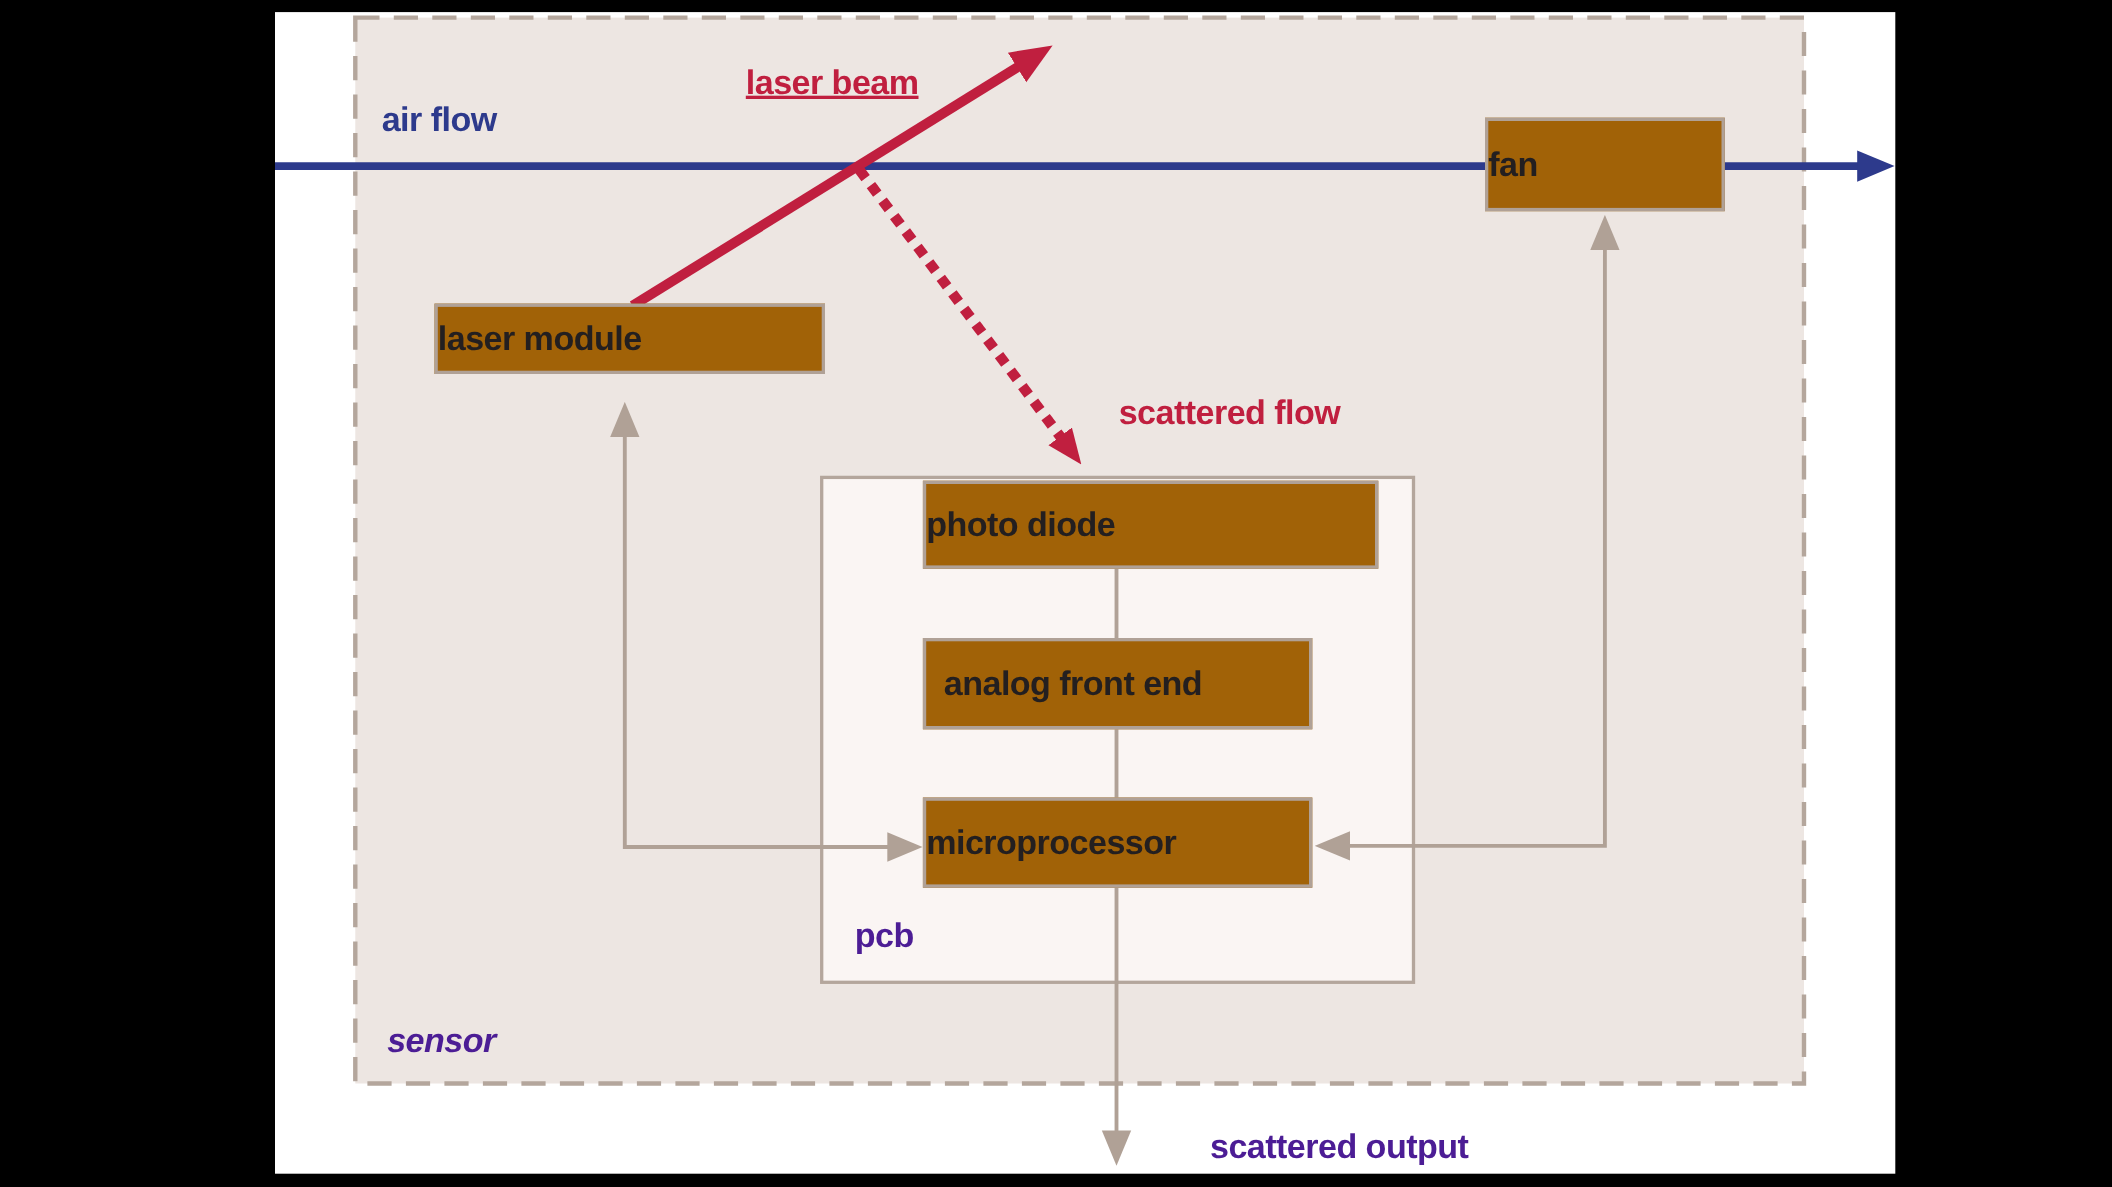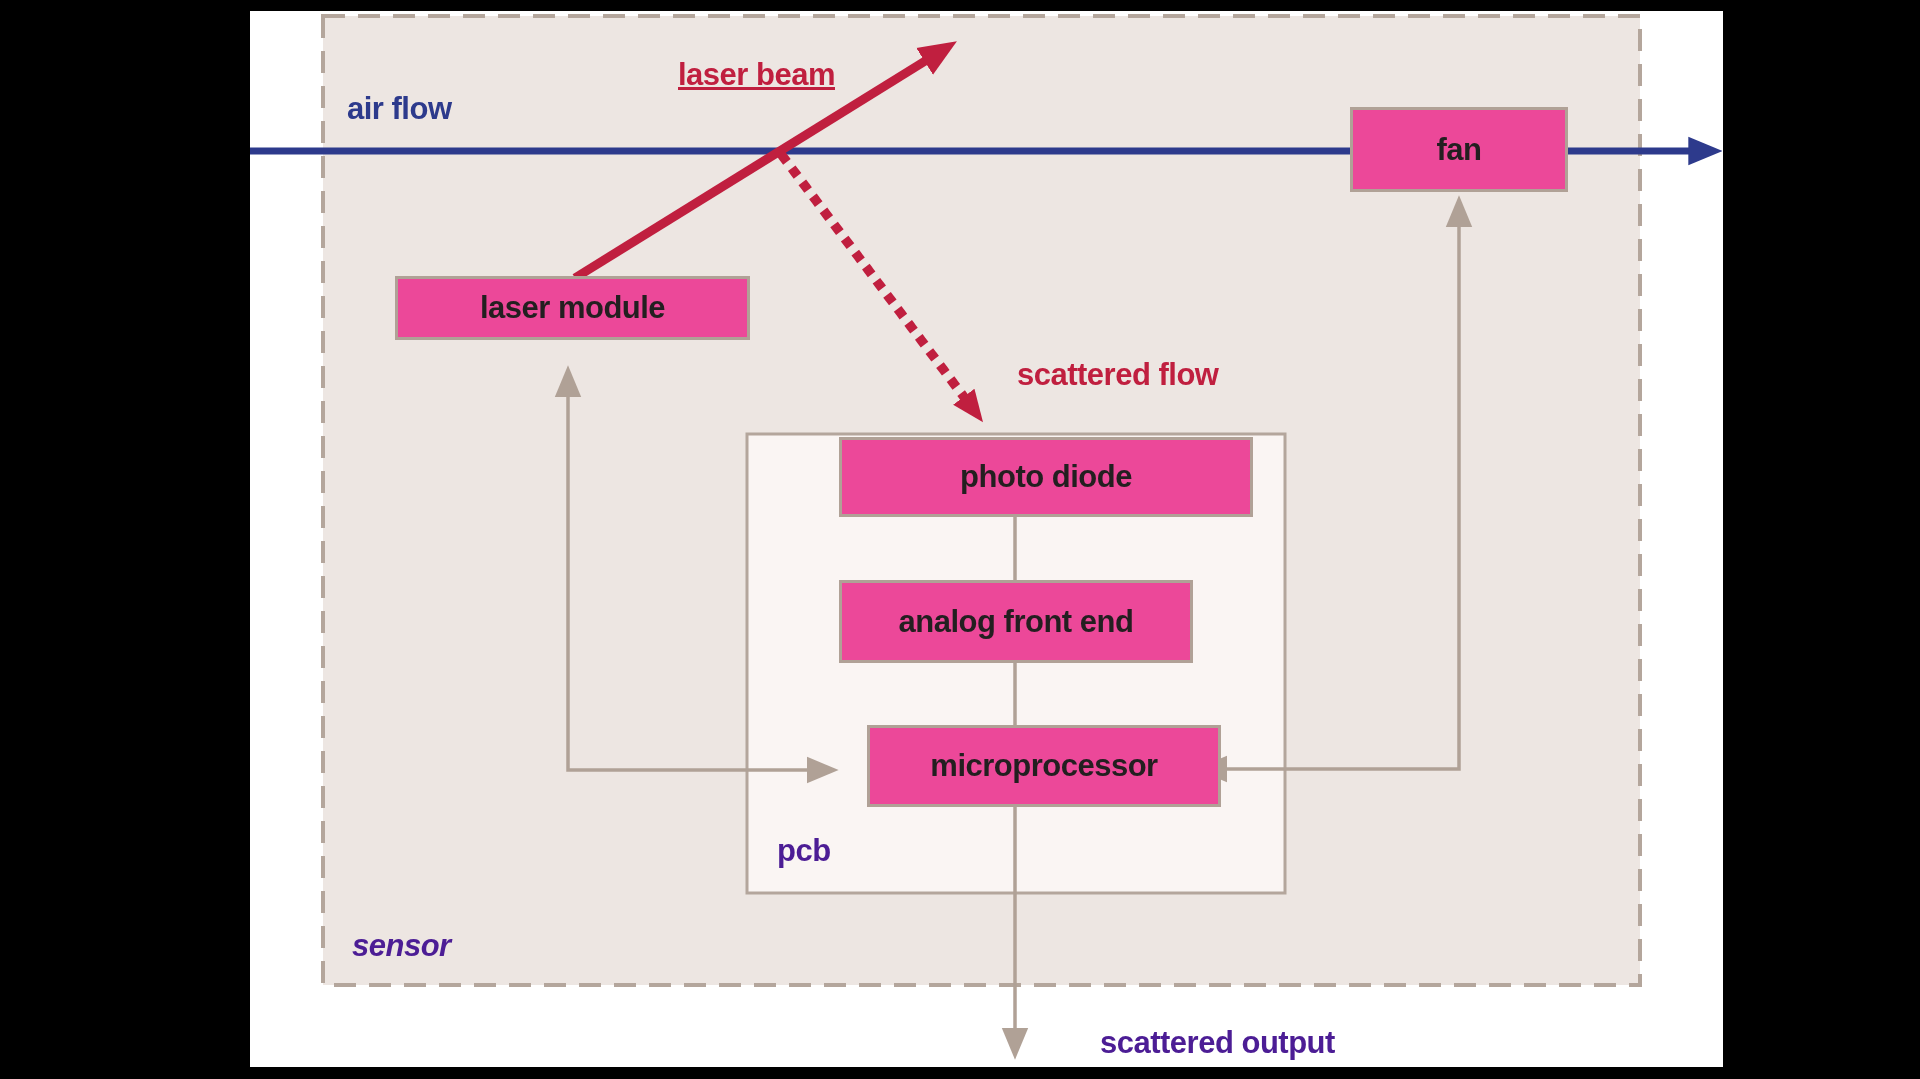--- a/index.html
+++ b/index.html
@@ -1,31 +1,31 @@
 <!DOCTYPE html>
 <html><head>
 <meta charset="utf-8">
 <style>
   html,body{margin:0;padding:0;background:#000;}
   .page{position:relative;width:1920px;height:1079px;background:#000;overflow:hidden;
         font-family:"Liberation Sans",sans-serif;}
   .canvas{position:absolute;left:250px;top:11px;width:1473px;height:1056px;background:#ffffff;}
   .layer{position:absolute;left:0;top:0;}
-  .box{position:absolute;background:#ec4899;border:3px solid #b0a196;box-sizing:border-box;
-       display:flex;align-items:center;justify-content:center;z-index:3;}
+  .box{position:absolute;background:#a16207;border:3px solid #b0a196;box-sizing:border-box;
+       display:flex;align-items:center;z-index:3;}
   .box span{font-weight:bold;font-size:31px;letter-spacing:-0.5px;color:#231f20;white-space:nowrap;}
   .lbl{position:absolute;font-weight:bold;font-size:31px;letter-spacing:-0.5px;line-height:1;
        white-space:nowrap;z-index:4;color:#4c1d95;}
   .lbl.blue{color:#2d3a8c;}
   .lbl.red{color:#c01f3f;}
   .box-laser-module{left:145px;top:265px;width:355px;height:64px;}
   .box-fan{left:1100px;top:96px;width:218px;height:85px;}
   .box-photo-diode{left:589px;top:426px;width:414px;height:80px;}
-  .box-analog-front-end{left:589px;top:569px;width:354px;height:83px;}
-  .box-microprocessor{left:589px;top:714px;width:354px;height:82px;margin-left:28px;}
+  .box-analog-front-end{left:589px;top:569px;width:354px;height:83px;padding-left:16px;}
+  .box-microprocessor{left:589px;top:714px;width:354px;height:82px;}
   .lbl-air-flow{left:97px;top:82px;}
   .lbl-laser-beam{left:428px;top:48px;text-decoration:underline;}
   .lbl-scattered-light{left:767px;top:348px;}
   .lbl-sensor{left:102px;top:919px;font-style:italic;}
   .lbl-pcb{left:527px;top:824px;}
   .lbl-calibrated-output{left:850px;top:1016px;}
   svg{display:block;}
 </style>
 </head>
 <body>

